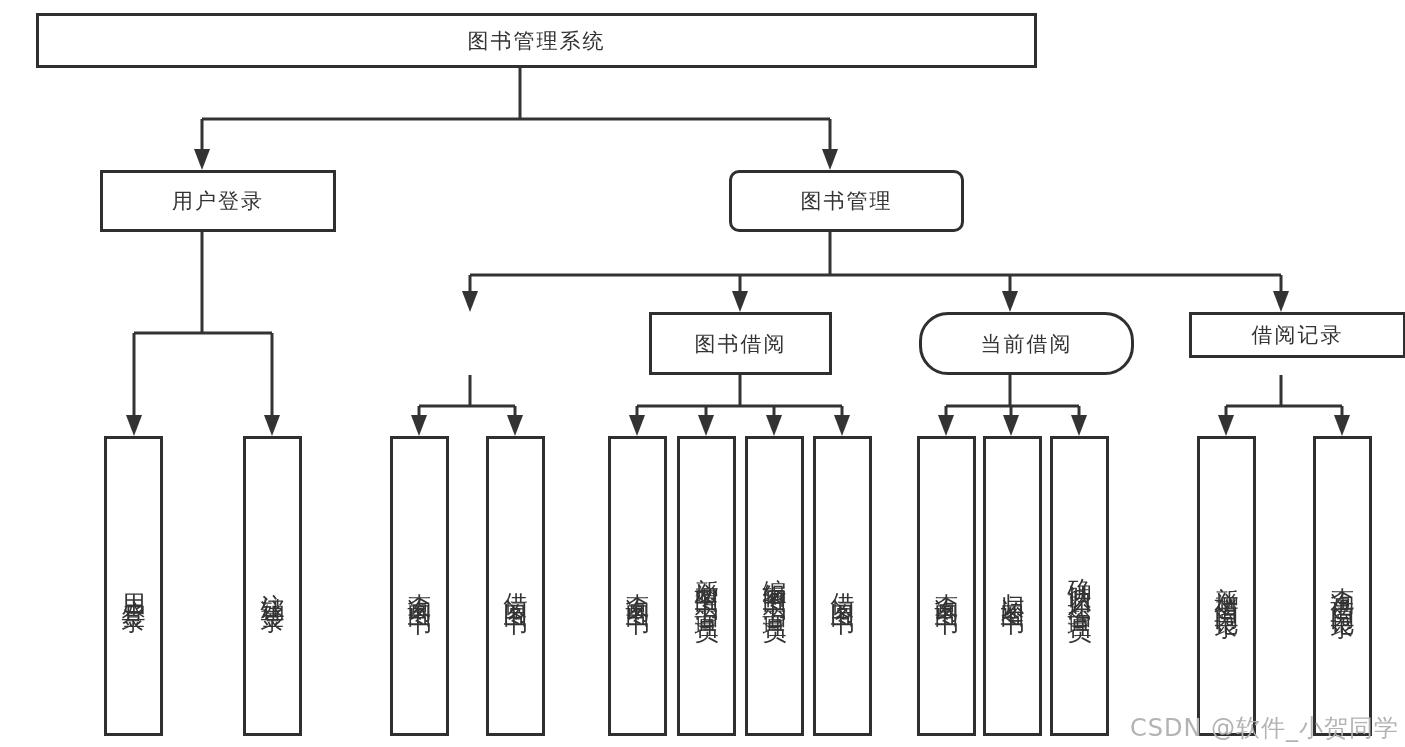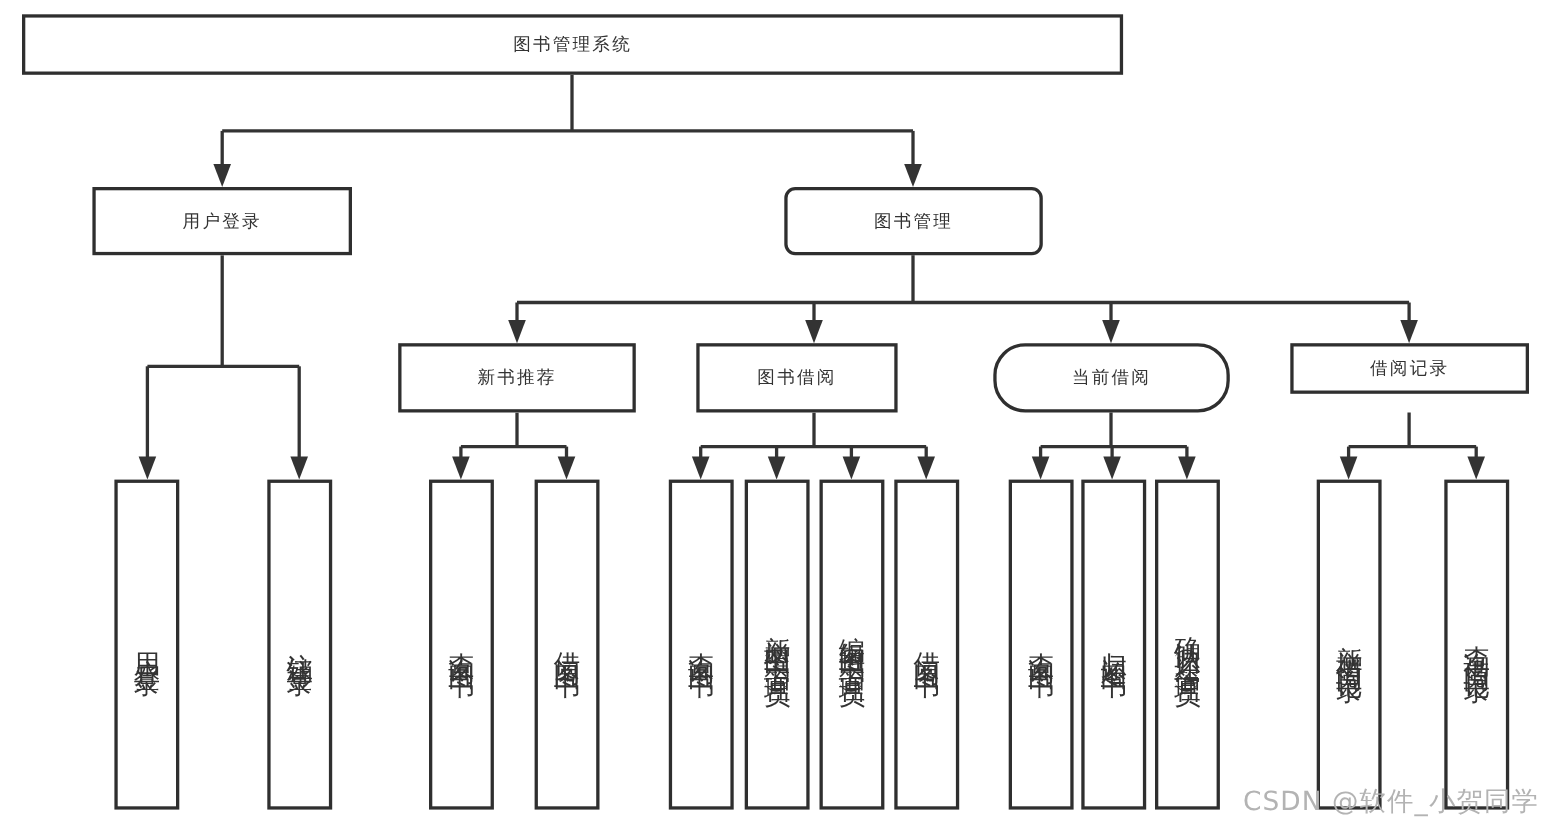--- a/index.html
+++ b/index.html
@@ -13,21 +13,21 @@
   }
   #wires{position:absolute;left:0;top:0;z-index:0;}
   .box{
     position:absolute;
     box-sizing:border-box;
     border:3px solid #2f2f2f;
     background:#ffffff;
     display:flex;align-items:center;justify-content:center;
     z-index:1;
   }
-  .hnode{font-size:16px;letter-spacing:2px;}
+  .hnode{font-size:21px;letter-spacing:2px;margin-left:16px;}
   .leaf{top:436px;width:59px;height:300px;}
   .leaf .vtext{
     writing-mode:vertical-rl;
     text-orientation:mixed;
     font-size:24px;
     letter-spacing:6px;
     line-height:1;
     white-space:nowrap;
   }
   .watermark{
@@ -109,21 +109,20 @@
       <polygon points="1226,436 1218,415 1234,415"></polygon>
       <polygon points="1342,436 1334,415 1350,415"></polygon>
     </g>
   </svg>
 
   <div class="box hnode" style="left:20px;top:13px;width:1001px;height:55px;">图书管理系统</div>
 
   <div class="box hnode" style="left:84px;top:170px;width:236px;height:62px;">用户登录</div>
   <div class="box hnode" style="left:713px;top:170px;width:235px;height:62px;border-radius:10px;">图书管理</div>
 
-  <div class="box hnode" style="left:362px;top:312px;width:216px;height:63px;">新书推荐</div>
   <div class="box hnode" style="left:633px;top:312px;width:183px;height:63px;">图书借阅</div>
   <div class="box hnode" style="left:903px;top:312px;width:215px;height:63px;border-radius:29px;">当前借阅</div>
   <div class="box hnode" style="left:1173px;top:312px;width:217px;height:46px;">借阅记录</div>
 
   <div class="box leaf" style="left:104px;">
     <span class="vtext">用户登录</span>
   </div>
   <div class="box leaf" style="left:243px;">
     <span class="vtext">注销登录</span>
   </div>

